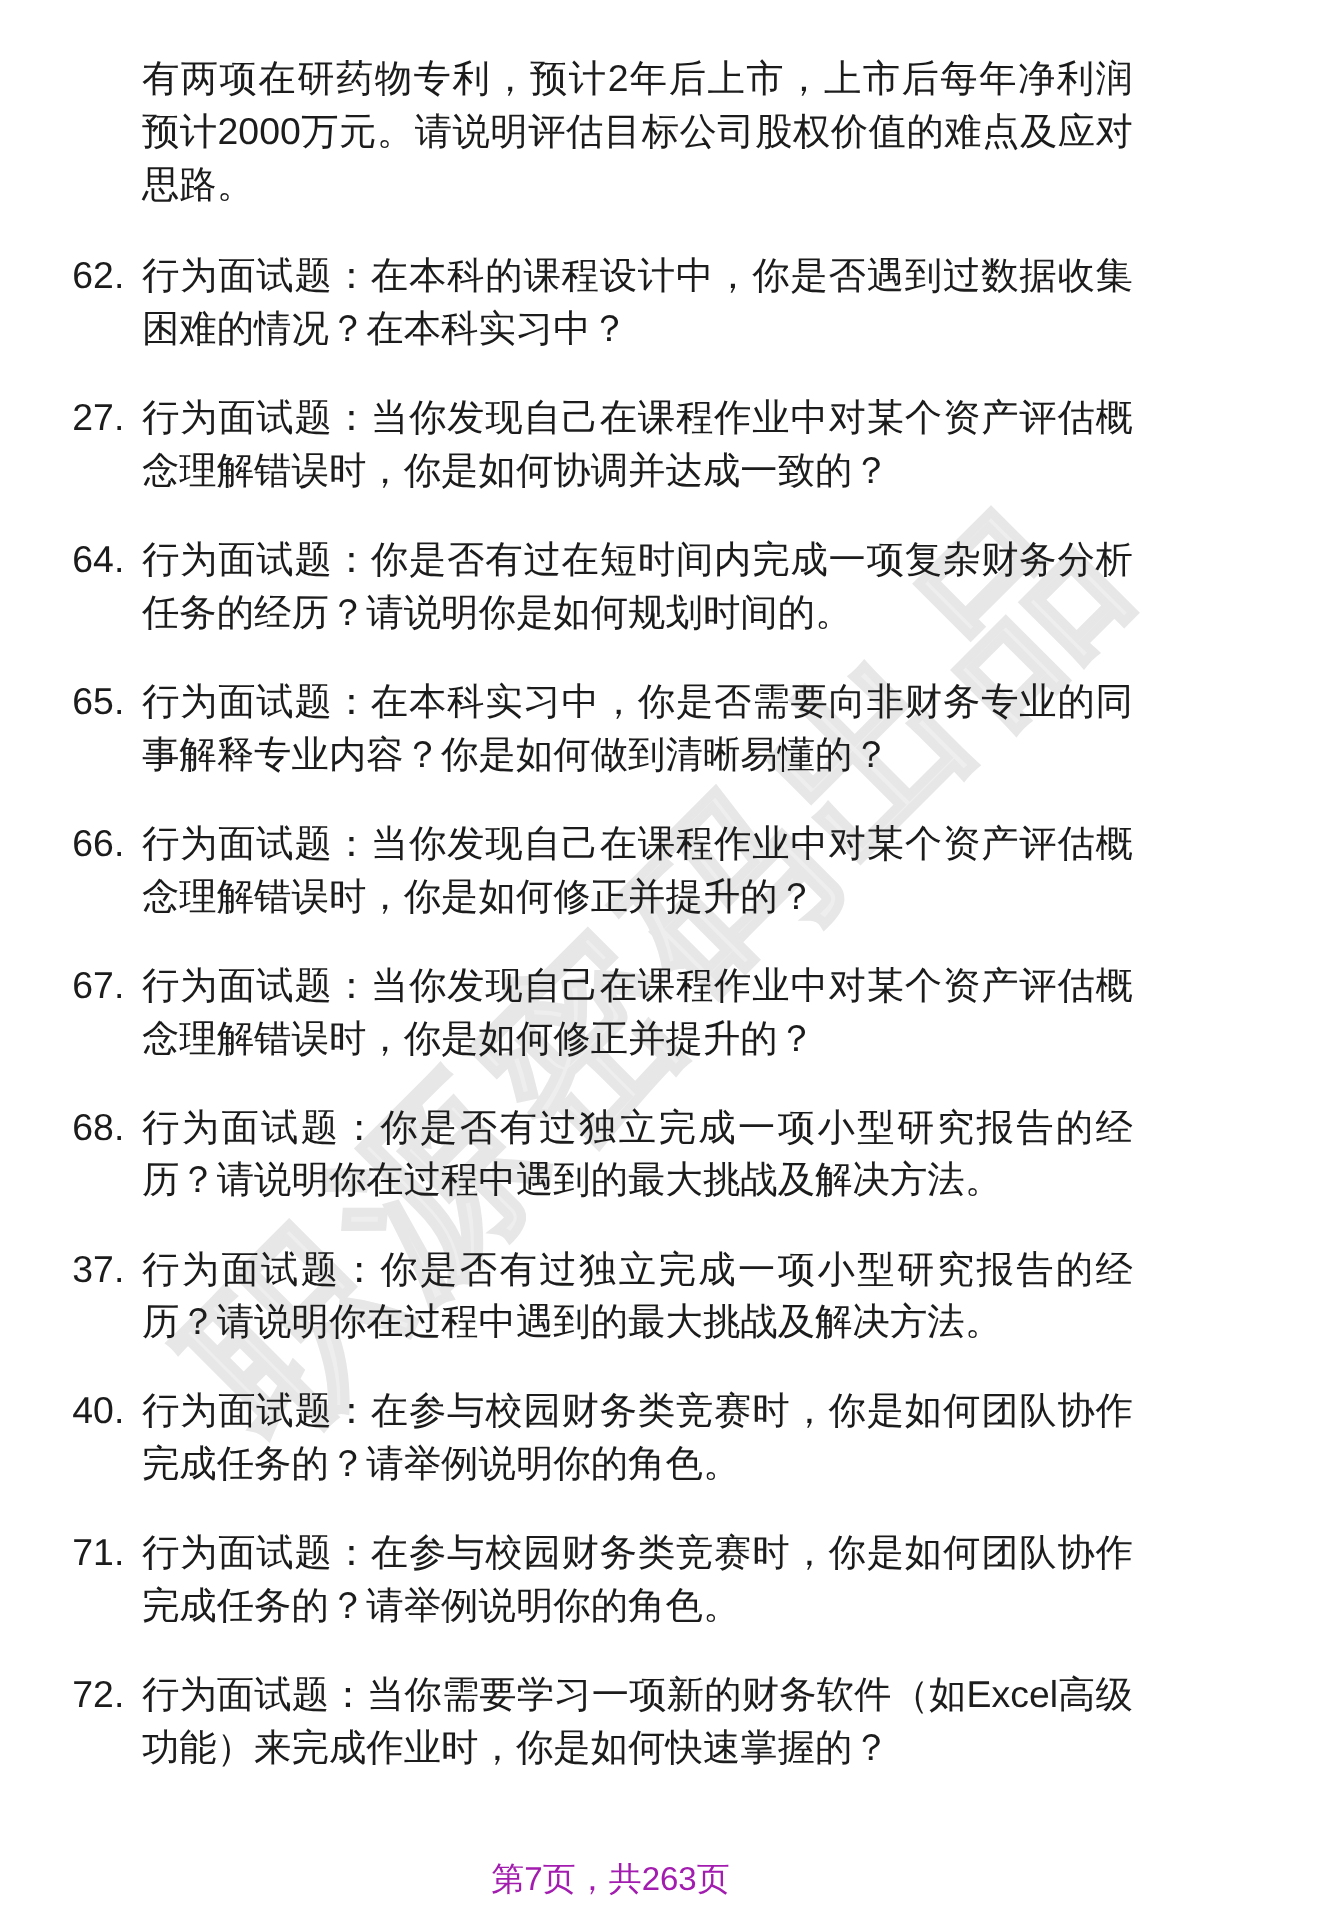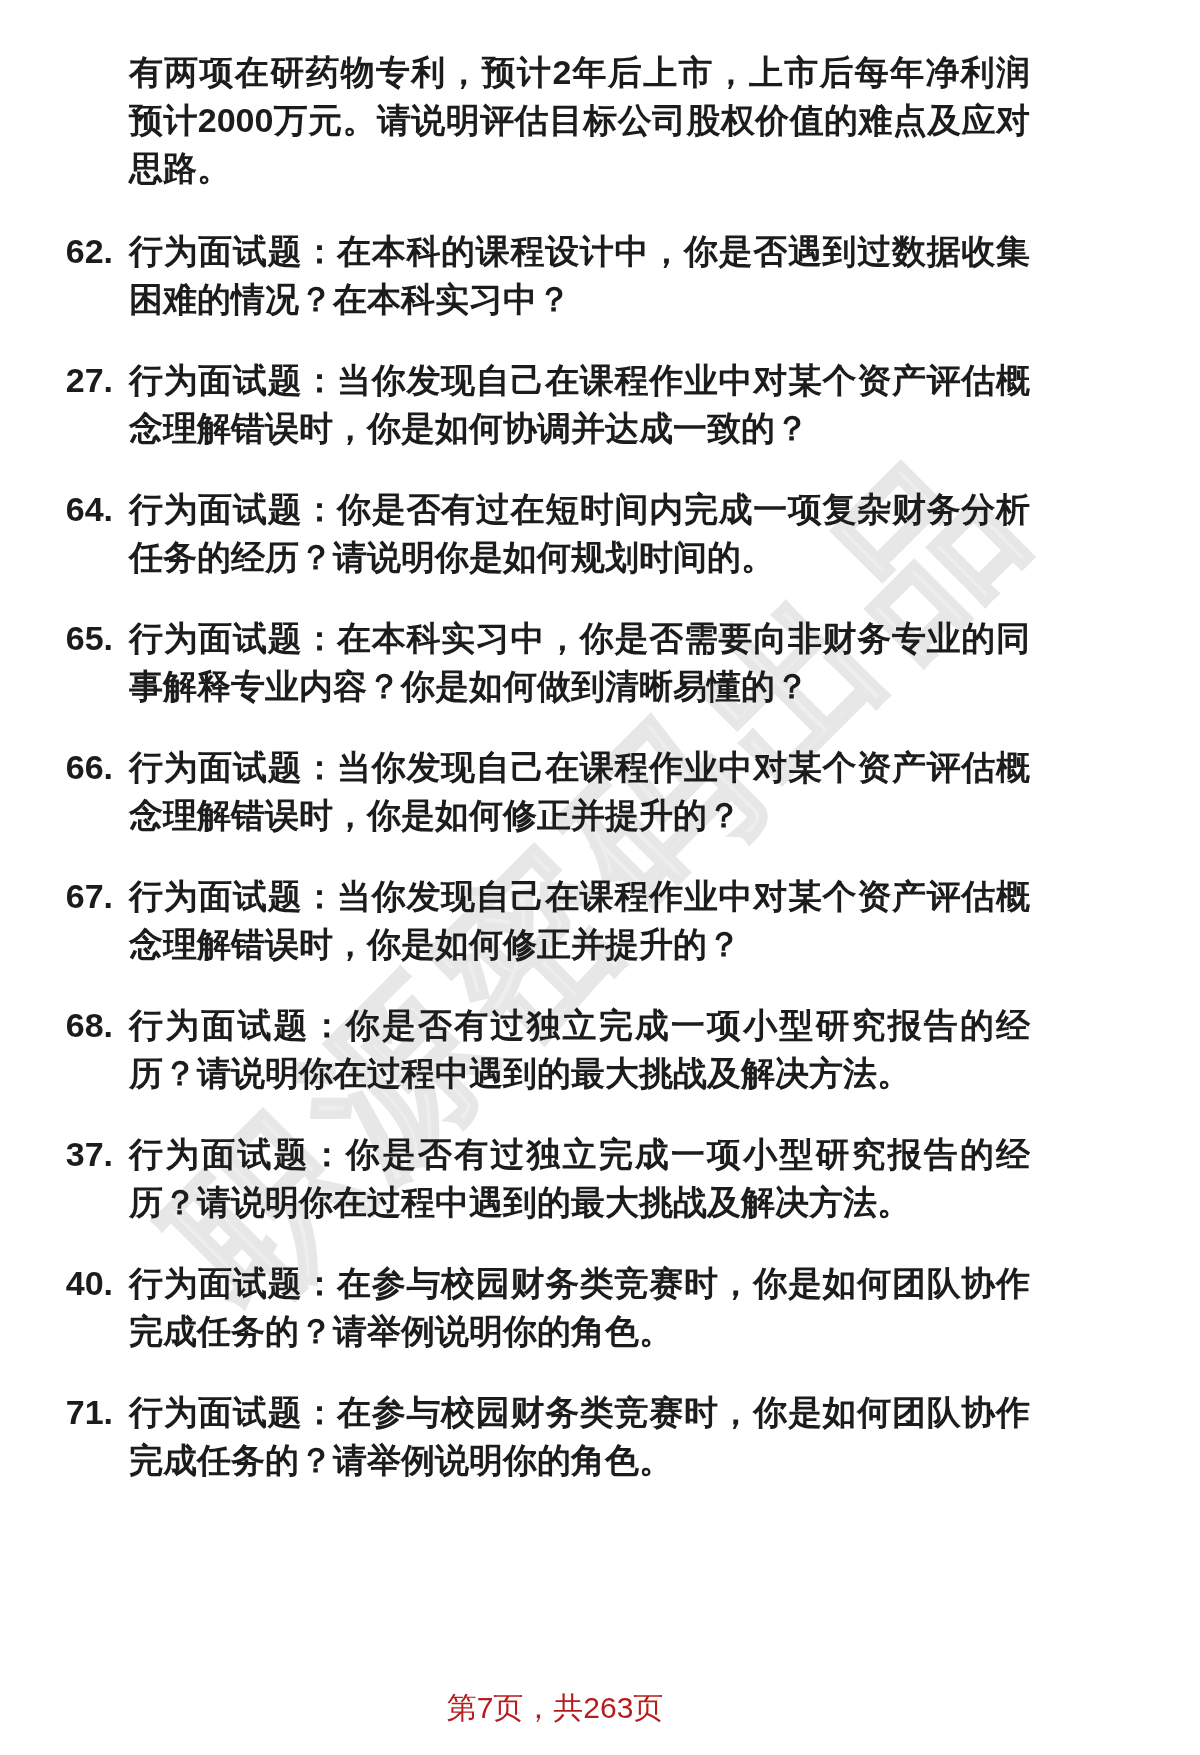--- a/index.html
+++ b/index.html
@@ -44,21 +44,20 @@
     top: 48px;
     width: 975px; 
     z-index: 2;
   }
   .row {
     display: flex;
     align-items: flex-start;
     font-size: 34px;
     line-height: 48px;
     margin-bottom: 33px;
-    font-weight: bold;
   }
   .num {
     flex: 0 0 58px;
     text-align: right;
     padding-right: 16px;
     box-sizing: content-box;
     white-space: nowrap;
   }
   .txt {
     flex: 1 1 auto;
@@ -68,21 +67,21 @@
   .continuation {
     margin-bottom: 35px;
   }
   .footer {
     position: absolute;
     left: 0;
     top: 1688px;
     width: 1110px; 
     text-align: center;
     font-size: 30px;
-    color: #b91c1c;
+    color: #a21caf;
     z-index: 2;
   }
 </style>
 </head>
 <body>
 
 <div class="page">
 
   <div class="watermark">职源密码出品</div>
 
@@ -136,17 +135,21 @@
       <div class="row">
         <div class="num">40.</div>
         <div class="txt">行为面试题：在参与校园财务类竞赛时，你是如何团队协作完成任务的？请举例说明你的角色。</div>
       </div>
 
       <div class="row">
         <div class="num">71.</div>
         <div class="txt">行为面试题：在参与校园财务类竞赛时，你是如何团队协作完成任务的？请举例说明你的角色。</div>
       </div>
 
+      <div class="row">
+        <div class="num">72.</div>
+        <div class="txt">行为面试题：当你需要学习一项新的财务软件（如Excel高级功能）来完成作业时，你是如何快速掌握的？</div>
+      </div>
     </div>
 
   <div class="footer">第7页，共263页</div>
 
 </div>
 
 </body></html>

